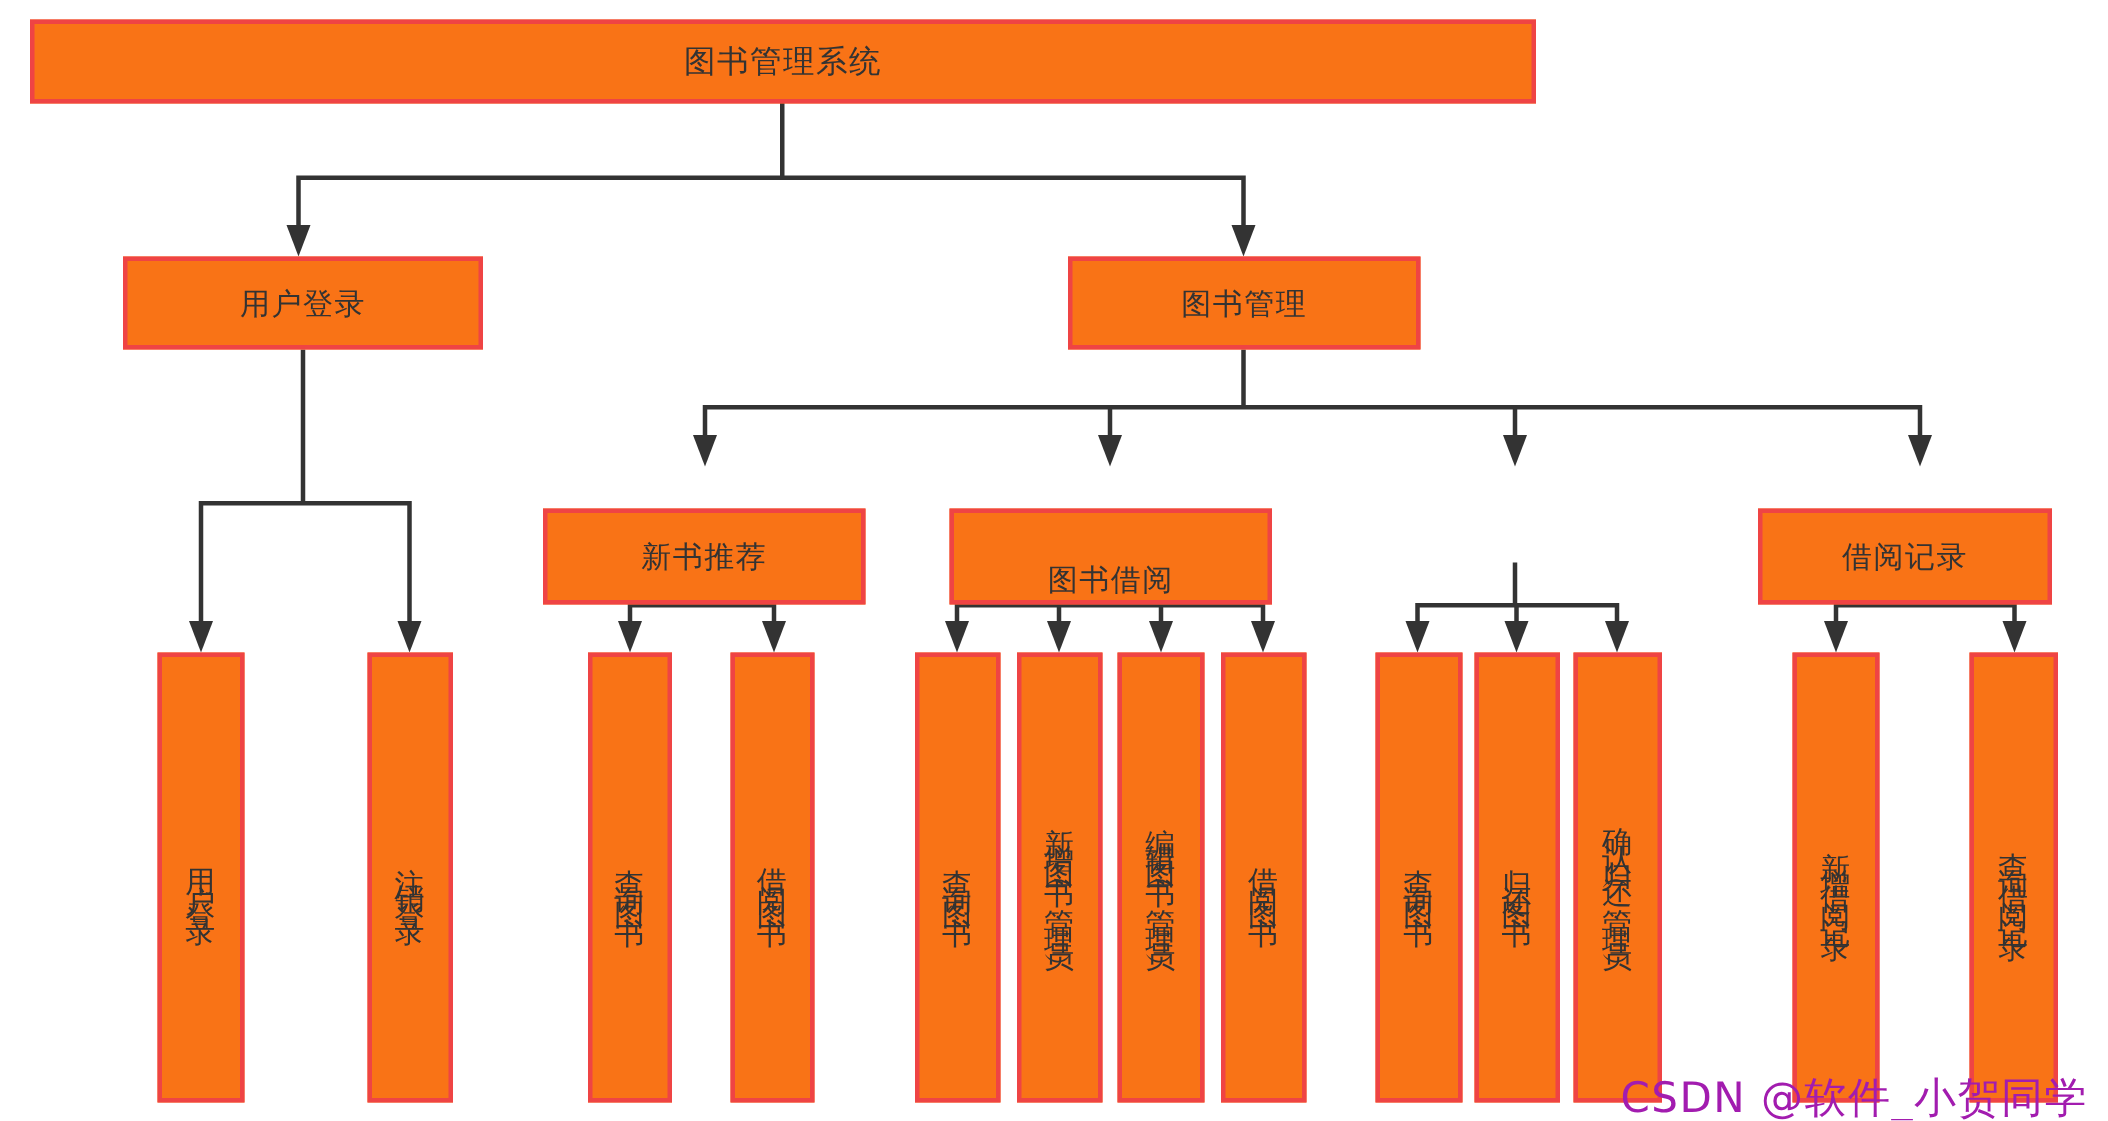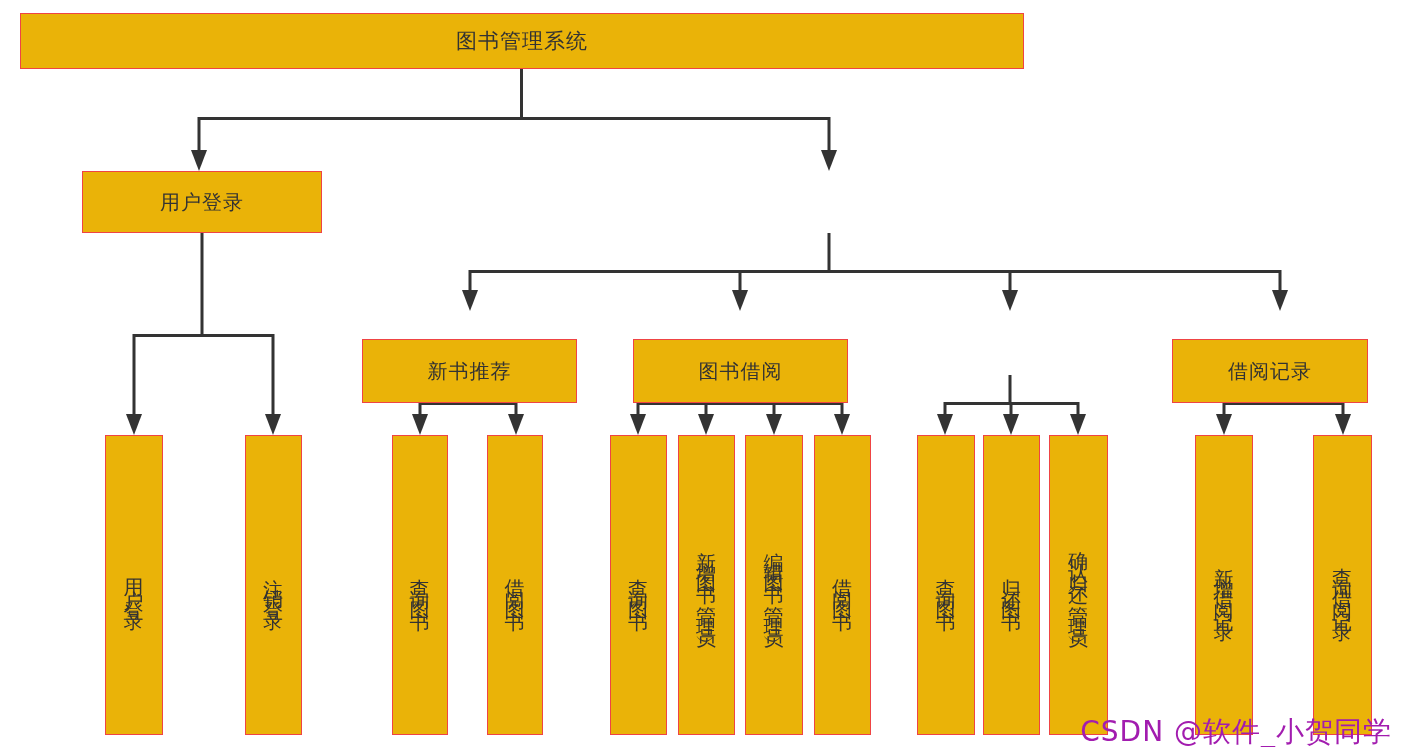--- a/index.html
+++ b/index.html
@@ -8,22 +8,22 @@
     width: 1405px;
     height: 747px;
     background: #ffffff;
     font-family: "DejaVu Sans", "Liberation Sans", sans-serif;
     overflow: hidden;
   }
   .wires { position: absolute; left: 0; top: 0; width: 1405px; height: 747px; z-index: 1; }
   .node {
     position: absolute;
     box-sizing: border-box;
-    border: 1px solid #ef4444;
-    background: #eab308;
+    border: 3px solid #ef4444;
+    background: #f97316;
     display: flex;
     align-items: center;
     justify-content: center;
     color: #333333;
     z-index: 2;
   }
   .h-node { font-size: 20px; letter-spacing: 1px; }
   .root-node { font-size: 21px; }
   .v-node .lbl {
     writing-mode: vertical-rl;
@@ -32,21 +32,21 @@
     letter-spacing: 11px;
     line-height: 1;
     white-space: nowrap;
   }
   
   .n-root  { left: 20px;  top: 13px;  width: 1004px; height: 56px; }
   .n-ul    { left: 82px;  top: 171px; width: 240px;  height: 62px; }
   .n-bm    { left: 712px; top: 171px; width: 235px;  height: 62px; }
   .n-l3    { top: 311px; height: 64px; width: 215px; margin-top: 28px; }
   .n-nbr   { left: 362px; }
-  .n-bb    { left: 633px; }
+  .n-bb    { left: 633px; align-items: flex-end; }
   .n-cb    { left: 903px; }
   .n-br    { left: 1172px; width: 196px; }
   .col     { top: 435px; height: 300px; width: 57px; }
   .c1  { left: 105px; width: 58px; }
   .c2  { left: 245px; }
   .c3  { left: 392px; width: 56px; }
   .c4  { left: 487px; width: 56px; }
   .c5  { left: 610px; }
   .c6  { left: 678px; }
   .c7  { left: 745px; width: 58px; }
@@ -115,20 +115,23 @@
     </g>
   </svg>
 
   <div class="node h-node root-node n-root">
     <span class="lbl">图书管理系统</span>
   </div>
 
   <div class="node h-node n-ul">
     <span class="lbl">用户登录</span>
   </div>
+  <div class="node h-node n-bm">
+    <span class="lbl">图书管理</span>
+  </div>
 
   <div class="node h-node n-l3 n-nbr">
     <span class="lbl">新书推荐</span>
   </div>
   <div class="node h-node n-l3 n-bb">
     <span class="lbl">图书借阅</span>
   </div>
   <div class="node h-node n-l3 n-br">
     <span class="lbl">借阅记录</span>
   </div>

